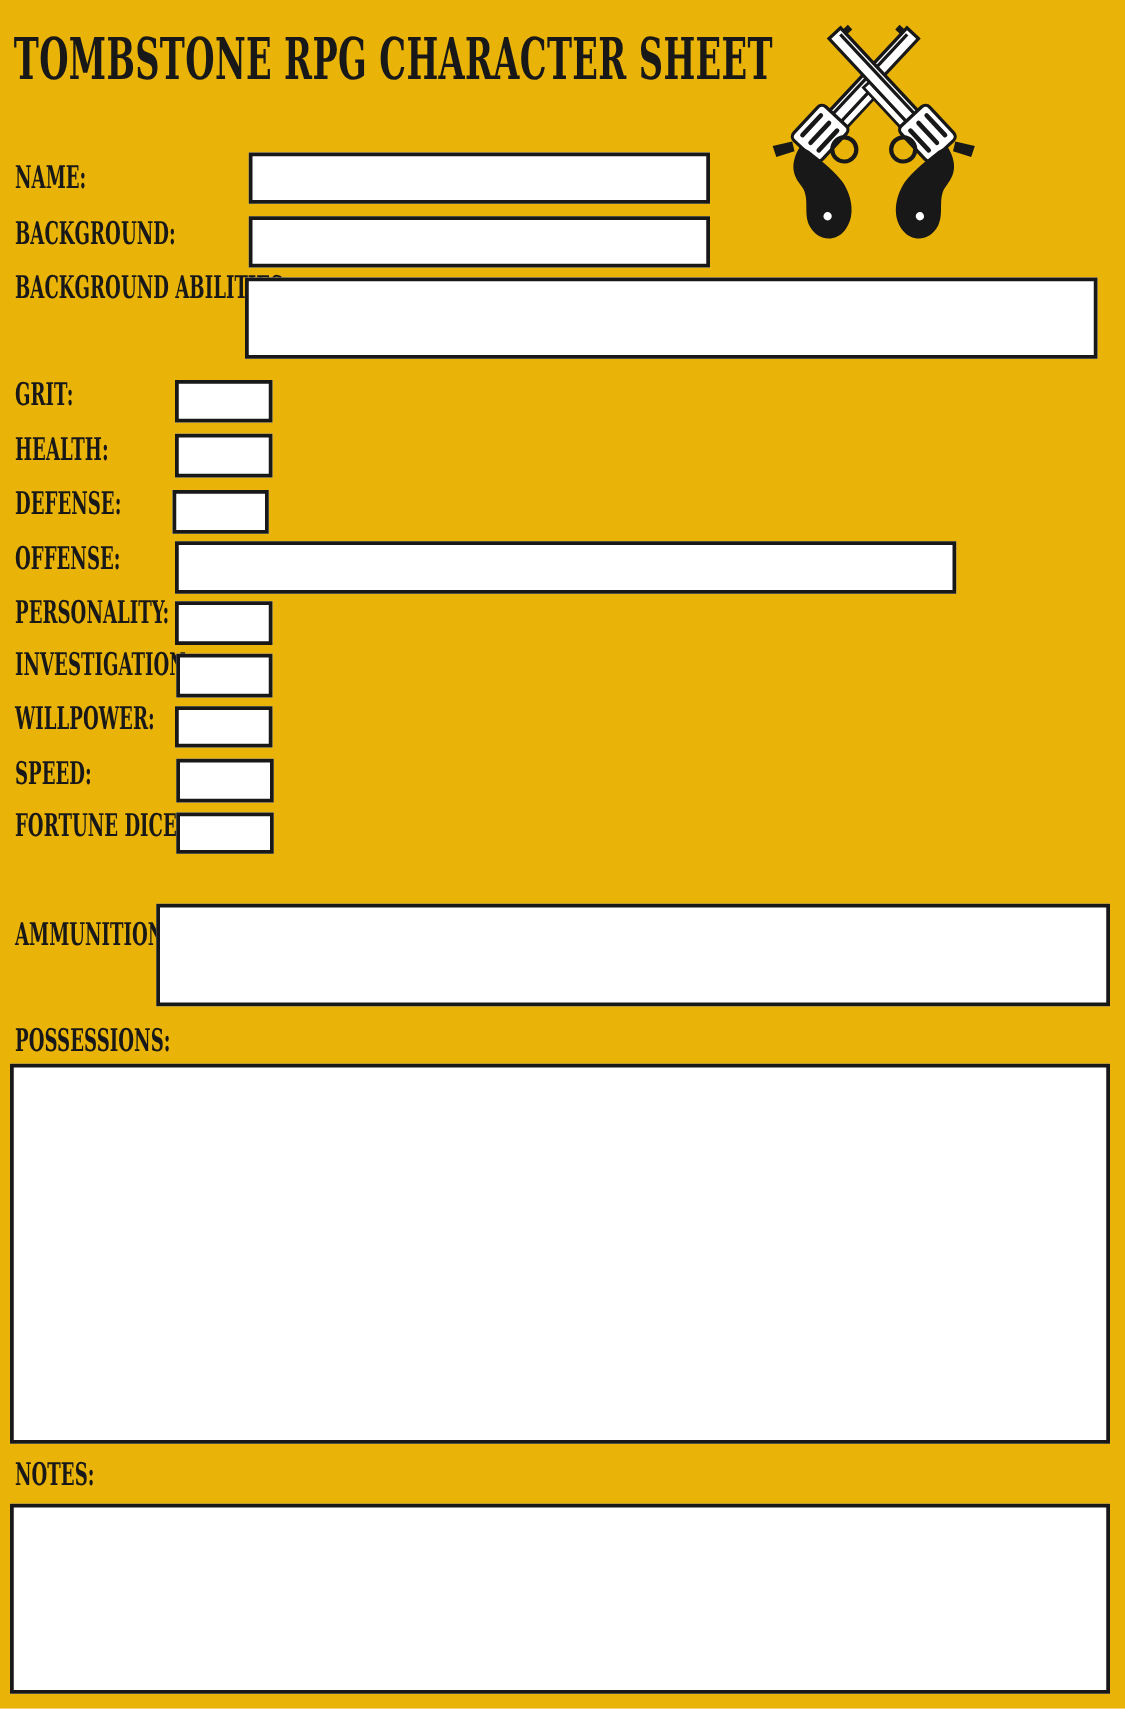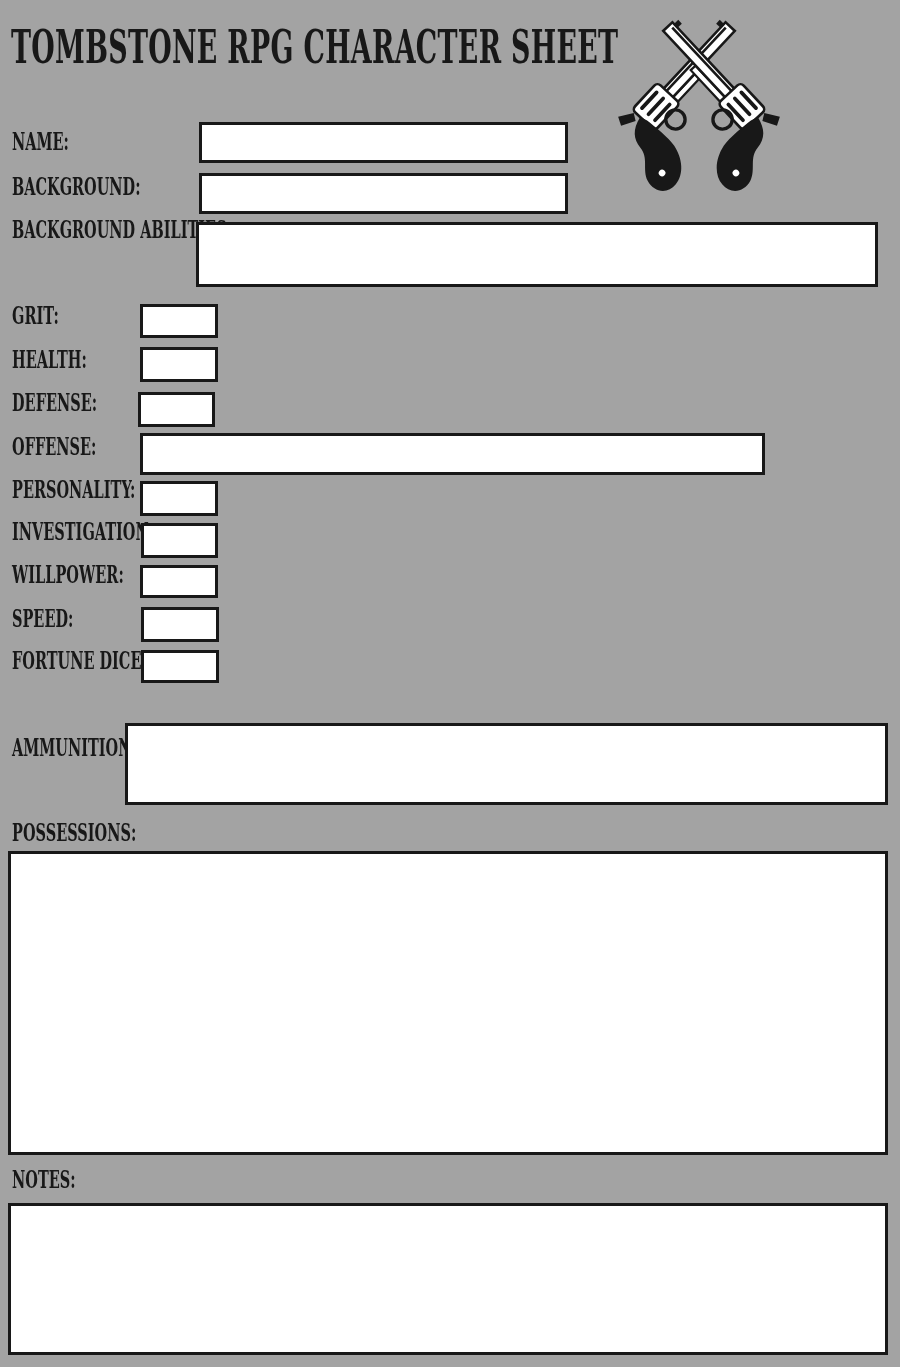--- a/index.html
+++ b/index.html
@@ -4,21 +4,21 @@
 <style>
   html, body {
     margin: 0;
     padding: 0;
     background: #ffffff;
   }
   .sheet {
     position: relative;
     width: 900px;
     height: 1367px;
-    background: #a3a3a3;
+    background: #eab308;
     font-family: "Liberation Sans", sans-serif;
     overflow: hidden;
   }
   .page-title {
     position: absolute;
     left: 11px;
     top: 24px;
     font-family: "DejaVu Serif", serif;
     font-weight: bold;
     font-size: 46px;

